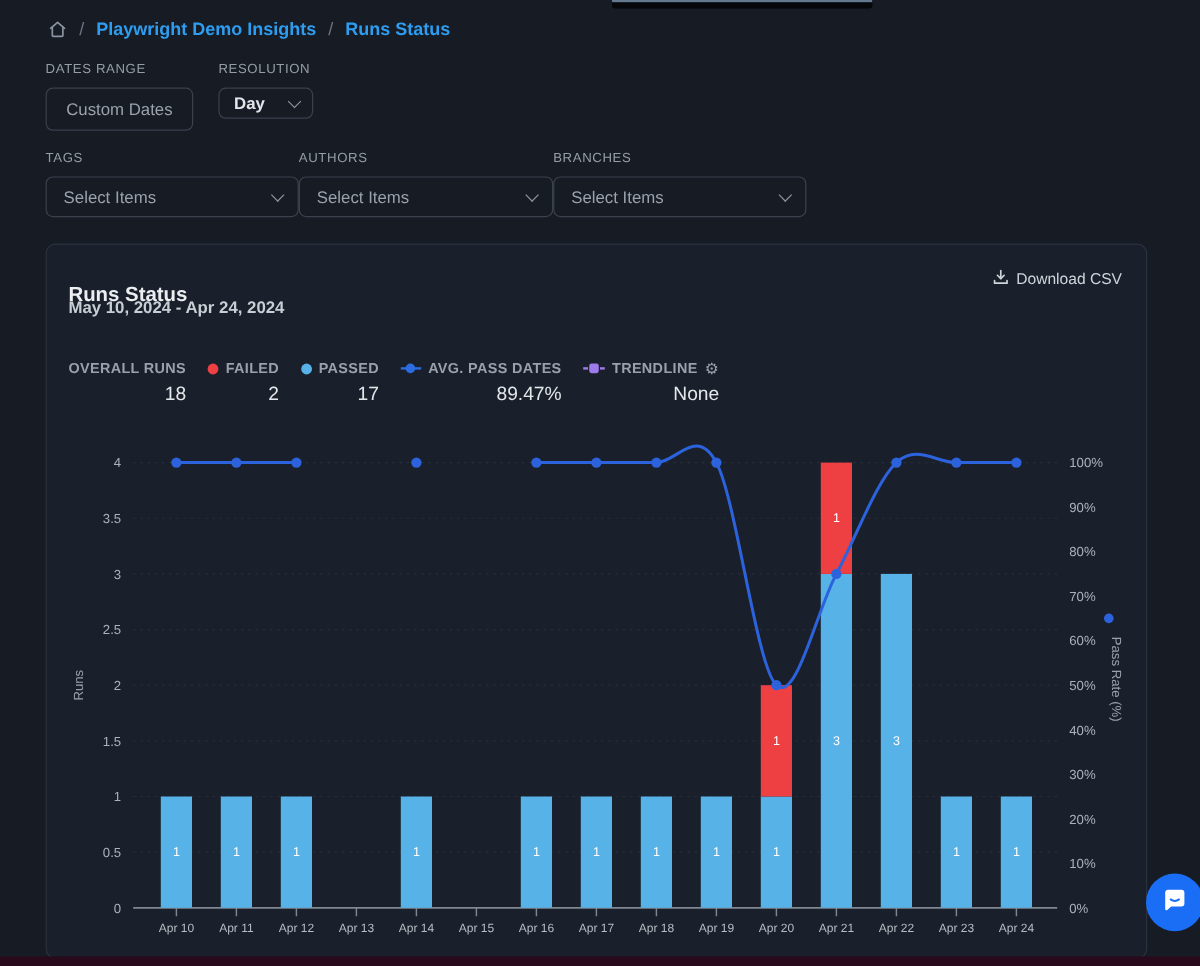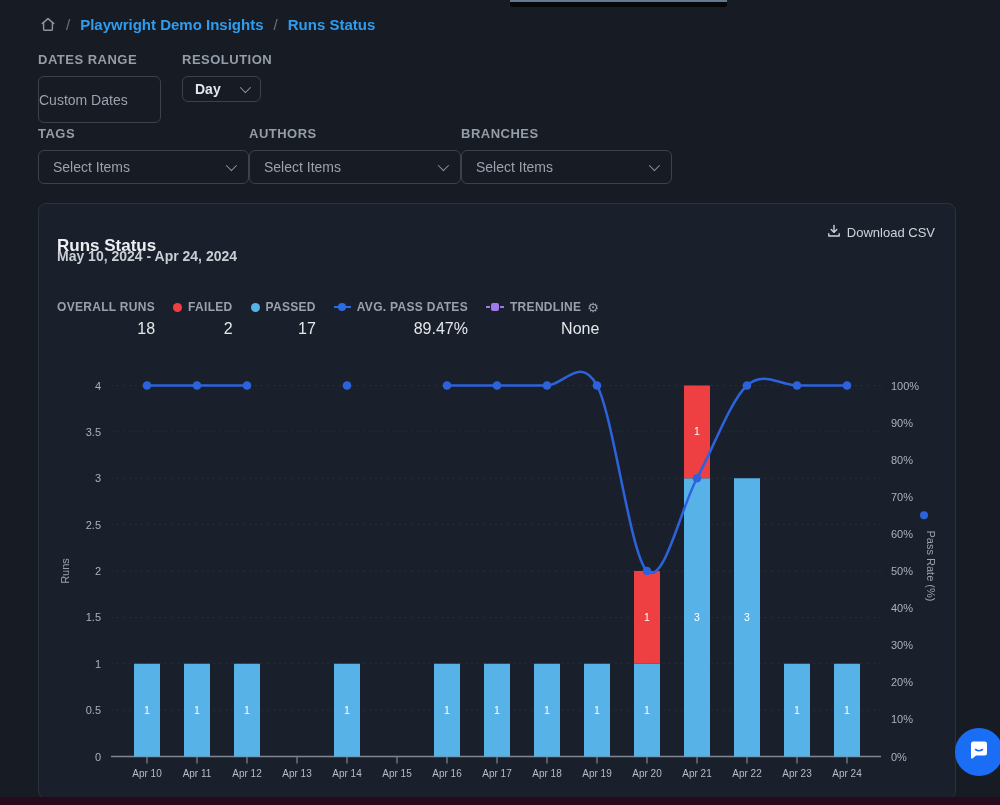--- a/index.html
+++ b/index.html
@@ -14,29 +14,29 @@
   
   .top-artifact{left:510px;top:0;width:217px;height:5px;background:#05070b;border-top:2px solid #63798f;border-radius:0 0 2px 2px;}
 
   
   .breadcrumb{left:40px;top:16px;display:flex;align-items:center;gap:10px;font-size:15px;font-weight:700;}
   .breadcrumb .sep{color:#6b7482;font-weight:400;}
   .breadcrumb a{color:#2e9df0;text-decoration:none;cursor:pointer;}
   .home-ico svg{display:block;}
 
   
-  .filter-label{font-size:13px;letter-spacing:.5px;color:#959ea8;font-weight:700;margin-bottom:9px;}
+  .filter-label{font-size:11px;letter-spacing:.5px;color:#959ea8;font-weight:400;margin-bottom:9px;}
   .filters-row1{left:38px;top:52px;display:flex;gap:21px;}
   .filters-row2{left:38px;top:126px;display:flex;}
   .ctrl{
     background:transparent;border:1px solid #3a424e;border-radius:6px;
     display:flex;align-items:center;box-sizing:border-box;cursor:pointer;
     font-size:14px;color:#9aa2ad;
   }
-  .btn-dates{width:123px;height:47px;}
+  .btn-dates{width:123px;height:36px;justify-content:center;}
   .sel-day{width:79px;height:24px;padding:12px 12px;justify-content:space-between;color:#e3e6ea;font-weight:600;}
   .sel-items{height:34px;padding:0 14px;justify-content:space-between;}
   .w211{width:211px;} .w212{width:212px;}
   .chev{width:7px;height:7px;border-right:1.6px solid #8b95a1;border-bottom:1.6px solid #8b95a1;transform:rotate(45deg) translateY(-2px);flex:none;}
 
   
   .card{
     left:38px;top:203px;width:918px;height:596px;box-sizing:border-box;
     background:#1a202b;border:1px solid #2b323f;border-radius:8px;
   }

